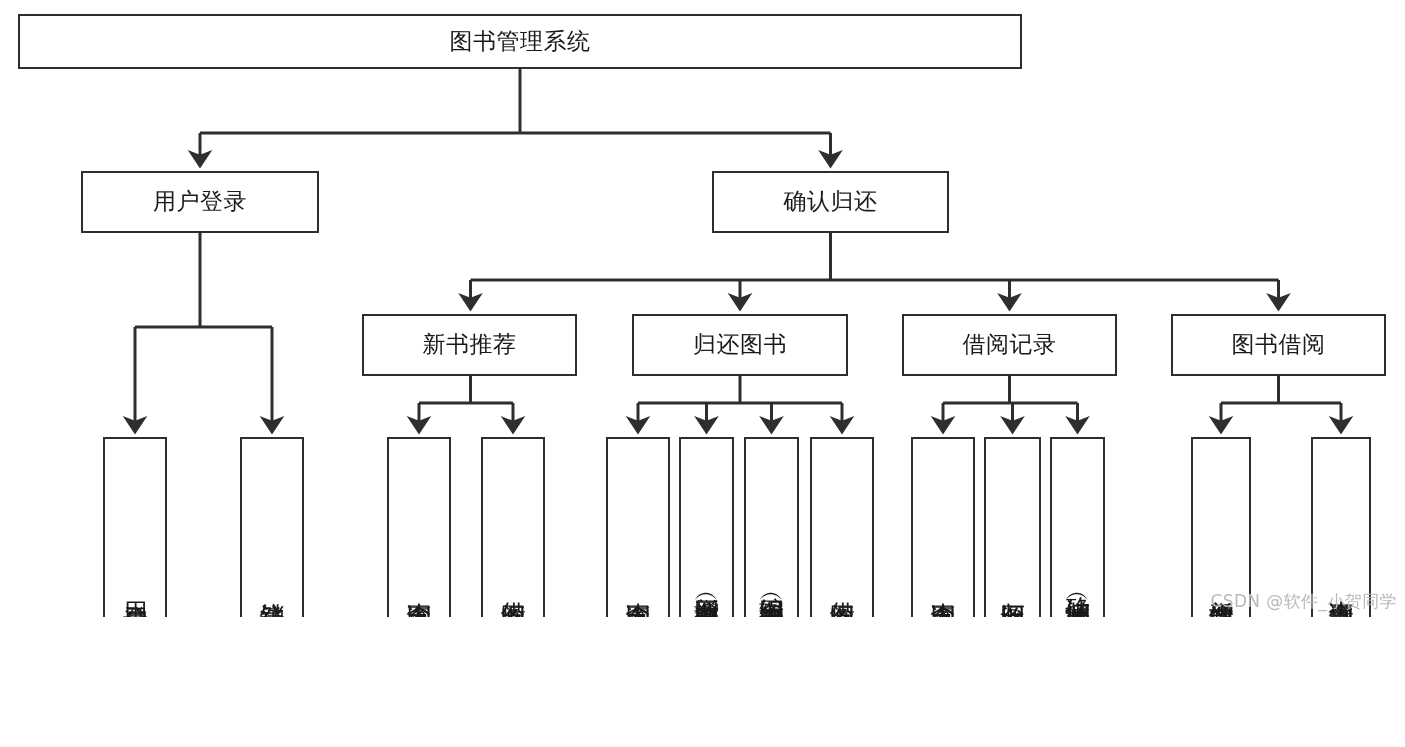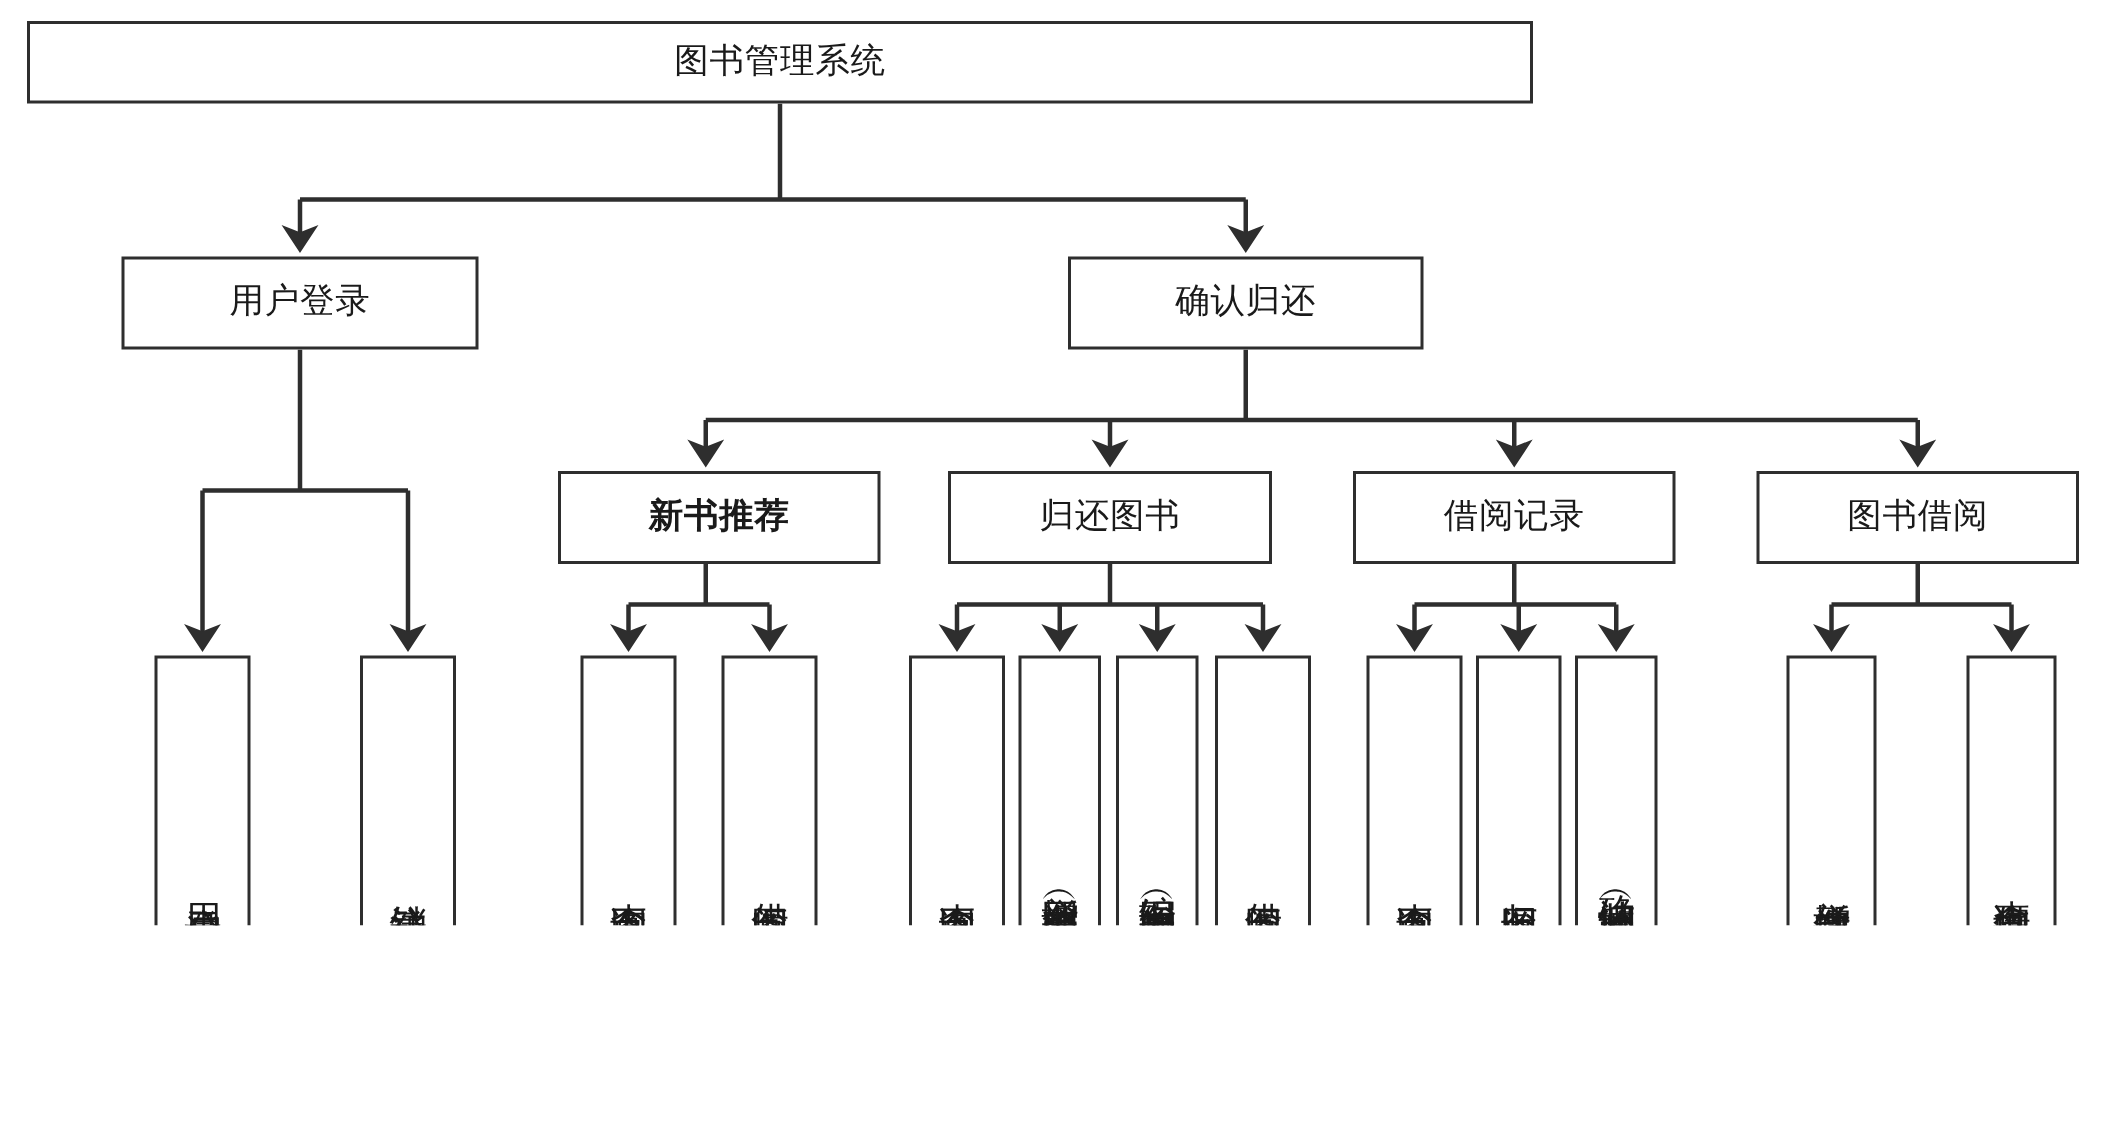--- a/index.html
+++ b/index.html
@@ -122,21 +122,21 @@
   <div id="node-layer">
       <div class="node root horiz" style="left: 18px; top: 14px; width: 1004px; height: 55px;">
         <span class="label">图书管理系统</span>
       </div>
       <div class="node horiz" style="left: 81px; top: 171px; width: 238px; height: 62px;">
         <span class="label">用户登录</span>
       </div>
       <div class="node horiz" style="left: 712px; top: 171px; width: 237px; height: 62px;">
         <span class="label">确认归还</span>
       </div>
-      <div class="node horiz" style="left: 372px; top: 314px; width: 215px; height: 62px; font-weight: bold;">
+      <div class="node horiz" style="left: 362px; top: 314px; width: 215px; height: 62px;">
         <span class="label">新书推荐</span>
       </div>
       <div class="node horiz" style="left: 632px; top: 314px; width: 216px; height: 62px;">
         <span class="label">归还图书</span>
       </div>
       <div class="node horiz" style="left: 902px; top: 314px; width: 215px; height: 62px;">
         <span class="label">借阅记录</span>
       </div>
       <div class="node horiz" style="left: 1171px; top: 314px; width: 215px; height: 62px;">
         <span class="label">图书借阅</span>
@@ -175,13 +175,14 @@
         <span class="label">确认归还（管理员）</span>
       </div>
       <div class="node vert" style="left: 1191px; top: 437px; width: 60px; height: 297px;">
         <span class="label">新增借阅记录</span>
       </div>
       <div class="node vert" style="left: 1311px; top: 437px; width: 60px; height: 297px;">
         <span class="label">查询借阅记录</span>
       </div>
     </div>
 
+  <div class="watermark">CSDN @软件_小贺同学</div>
 </div>
 
 </body></html>

